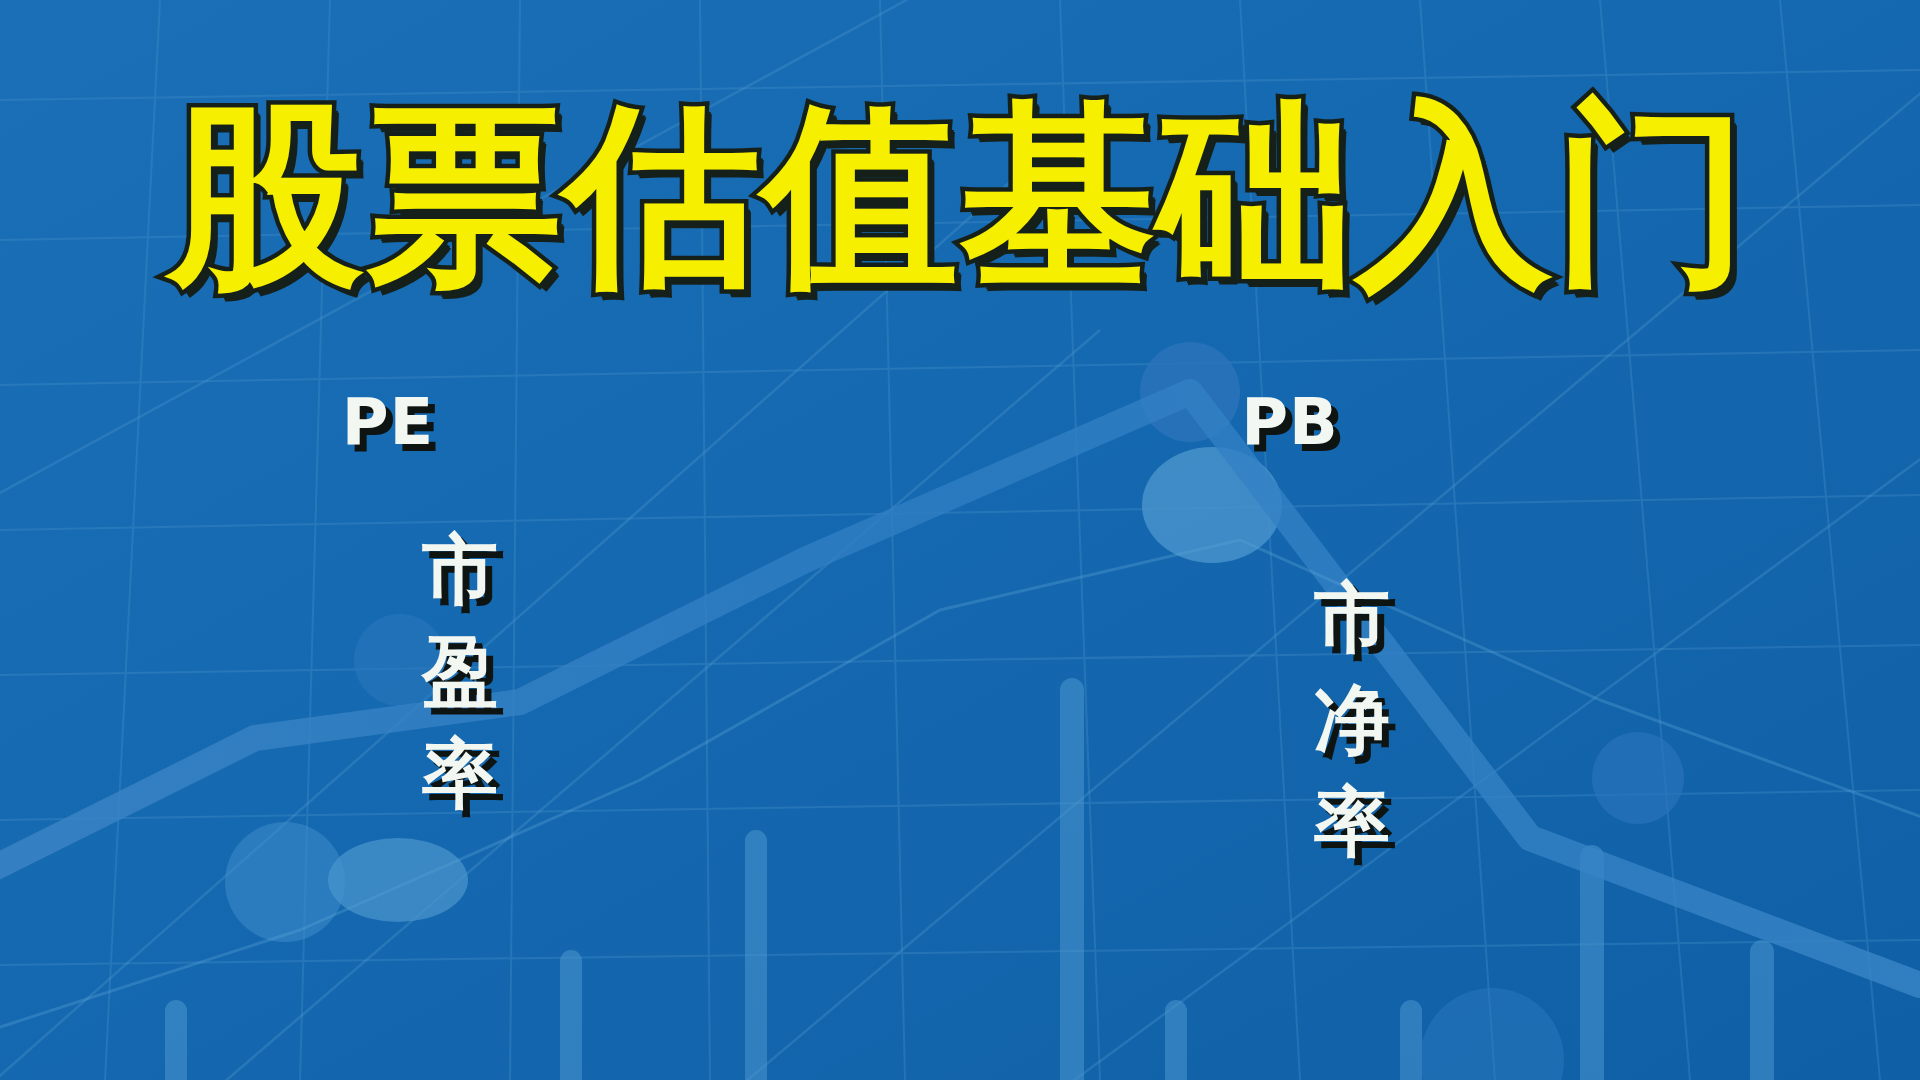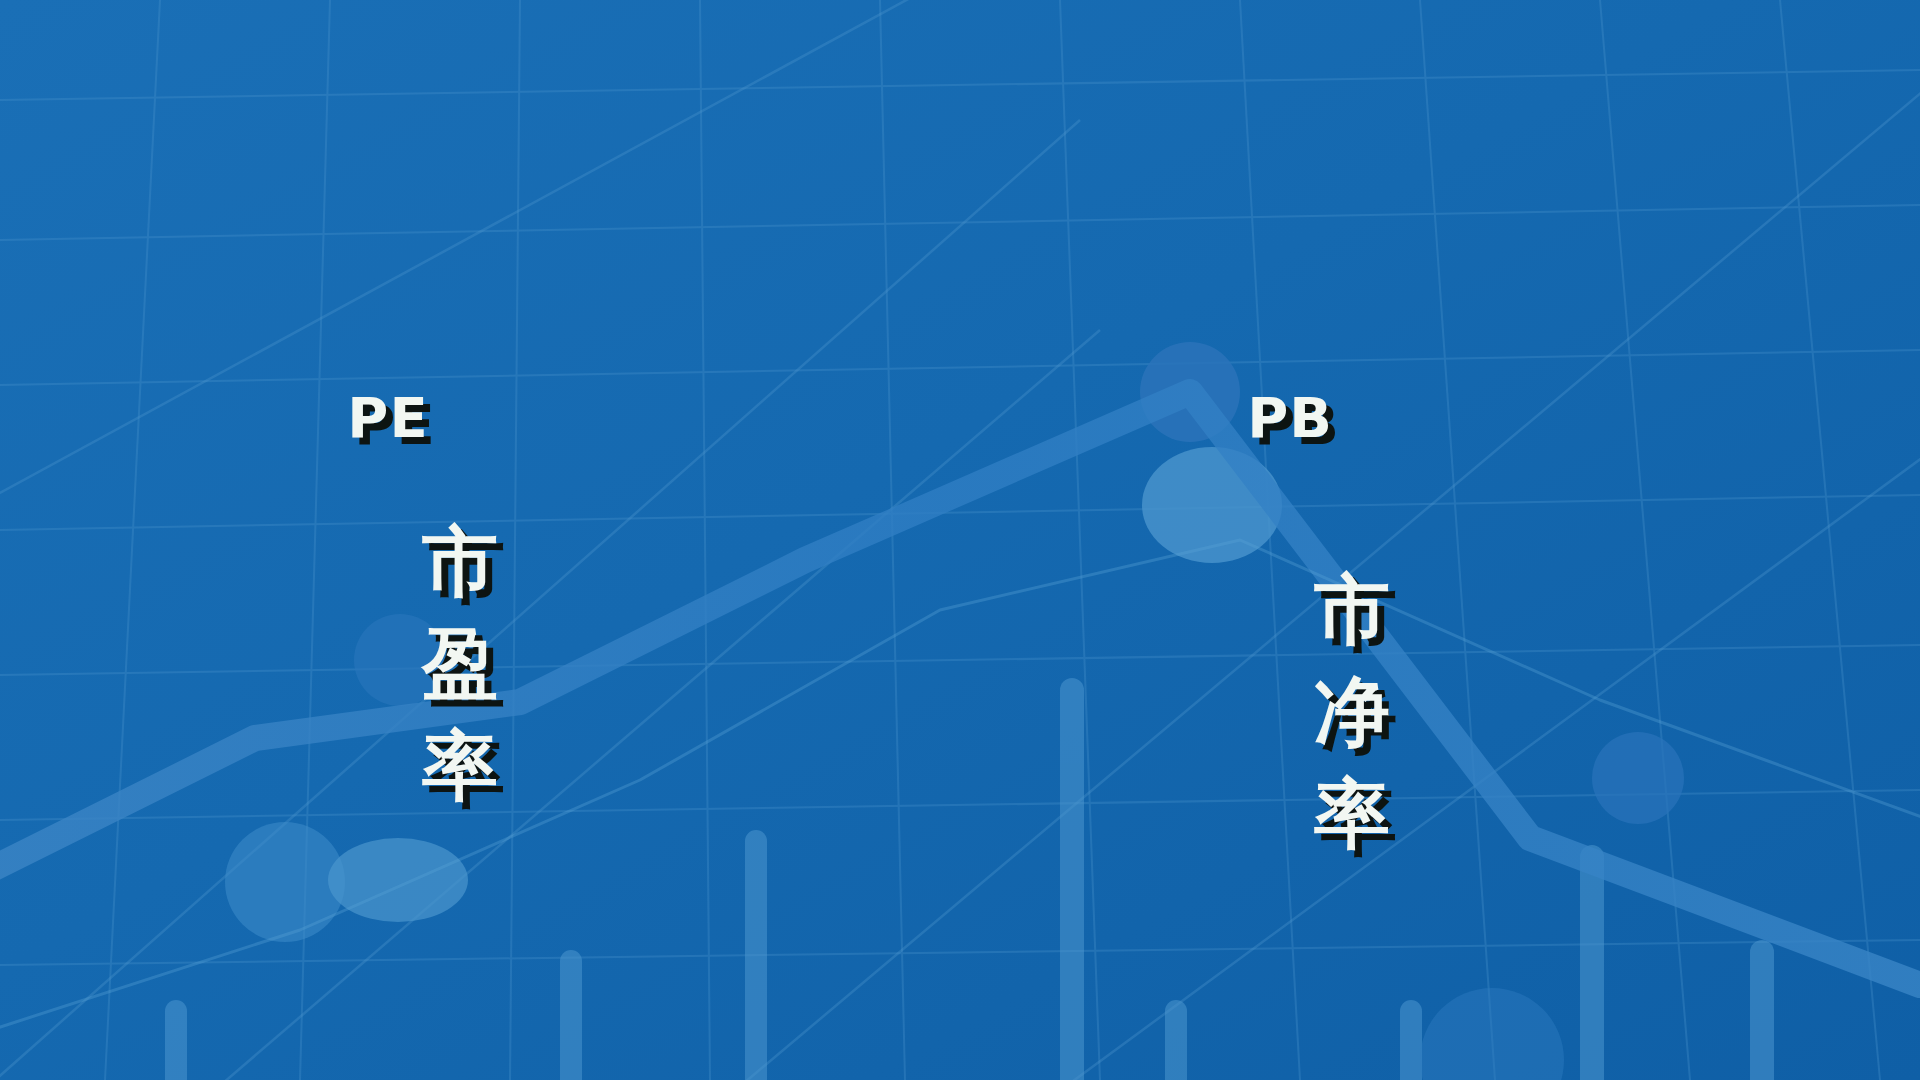--- a/index.html
+++ b/index.html
@@ -61,21 +61,21 @@
     z-index: 10;
   }
   .col {
     flex: 1 1 0;
     display: flex;
     flex-direction: column;
     align-items: center;
   }
   .col-abbr {
     font-family: "DejaVu Sans", "Liberation Sans", sans-serif;
-    font-size: 56px;
+    font-size: 64px;
     font-weight: 700;
     color: #f2f7f2;
     line-height: 1;
     letter-spacing: 1px;
     text-shadow: 7px 7px 0 #0d1412;
   }
   .col-cn {
     margin-top: 78px;
     display: flex;
     flex-direction: column;
@@ -167,20 +167,23 @@
       <ellipse cx="1212" cy="505" rx="70" ry="58" fill="#4a95cd" opacity="0.80"></ellipse>
       <circle cx="1638" cy="778" r="46" fill="#2a73ba" opacity="0.70"></circle>
       <circle cx="1492" cy="1060" r="72" fill="#2f7cc2" opacity="0.45"></circle>
     </g>
 
     <polyline points="-40,885 255,738 520,702 805,560 1190,392 1530,838 1920,985" fill="none" stroke="url(#lineGrad)" stroke-width="26" stroke-linejoin="round" stroke-linecap="round" opacity="0.78"></polyline>
 
     <polyline points="-40,1040 300,930 640,780 940,610 1240,540 1600,700 1930,820" fill="none" stroke="#5aa2d6" stroke-width="3" stroke-linejoin="round" opacity="0.35"></polyline>
   </svg>
 
+  <div class="title-wrap">
+    <span class="title-text">股票估值基础入门</span>
+  </div>
 
   <div class="cols">
 
     <div class="col col-1">
       <div class="col-abbr">PE</div>
       <div class="col-cn">
         <span class="cn-char">市</span>
         <span class="cn-char">盈</span>
         <span class="cn-char">率</span>
       </div>

